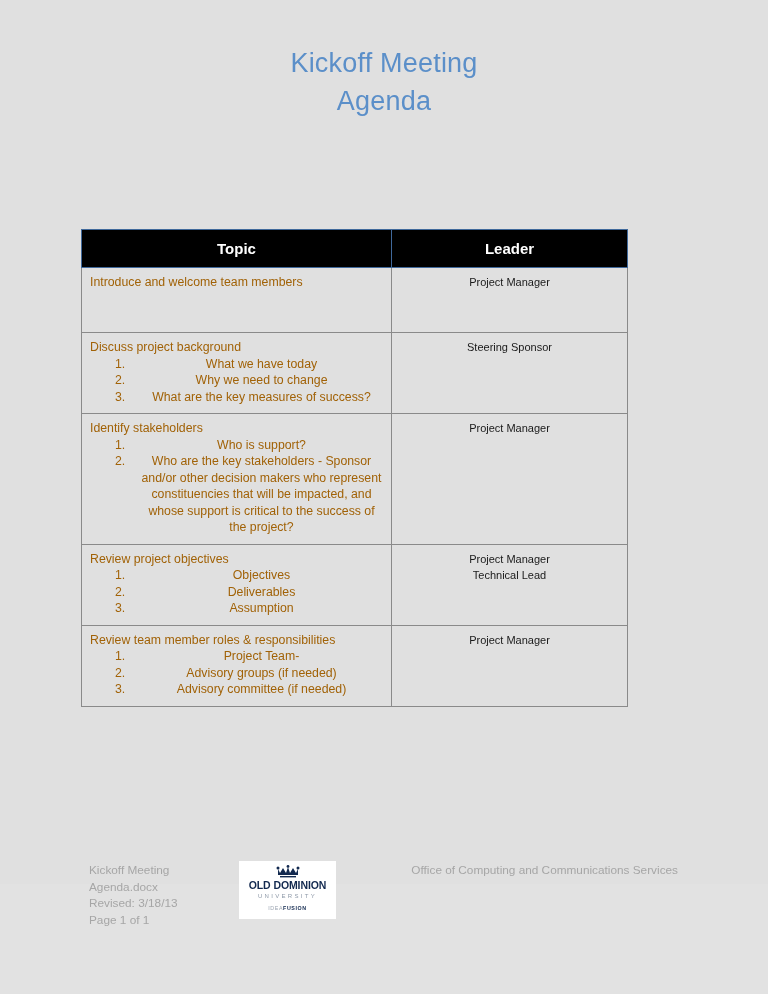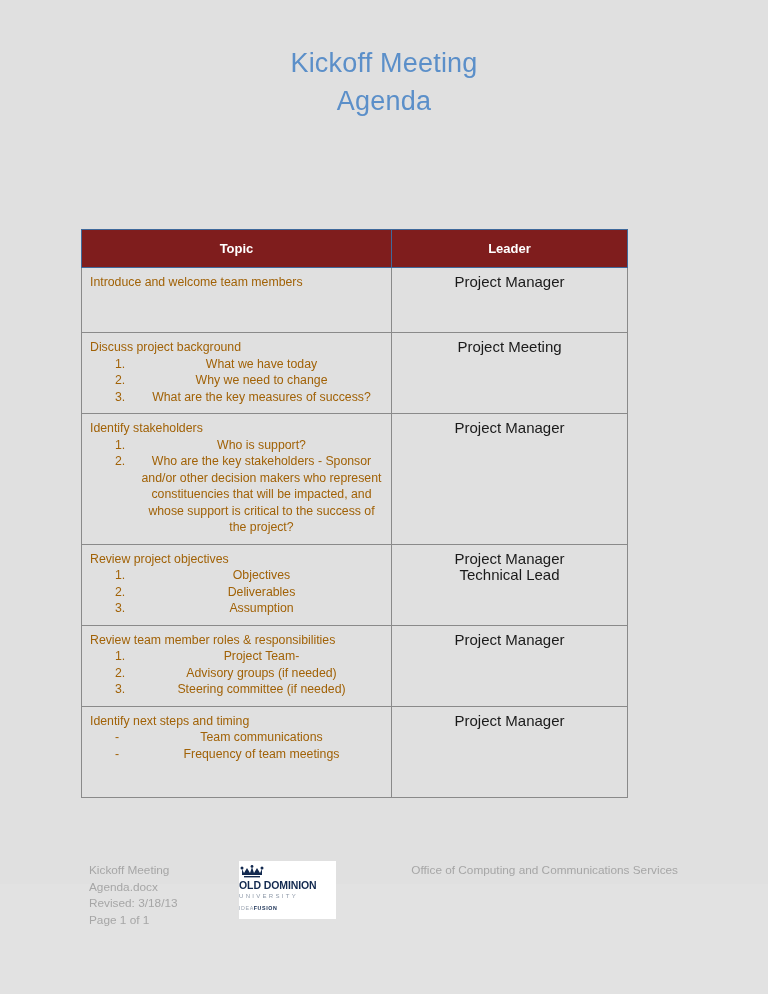--- a/index.html
+++ b/index.html
@@ -77,42 +77,42 @@
     border-collapse: collapse;
     table-layout: fixed;
   }
   .agenda-table th,
   .agenda-table td {
     border: 1px solid #8a8a8a;
     vertical-align: top;
     padding: 0;
   }
   .agenda-table thead th {
-    background: #7f1d1d;
+    background: #000000;
     border-color: #40699b;
     color: #ffffff;
-    font-size: 13px;
+    font-size: 15px;
     font-weight: bold;
     text-align: center;
     height: 37px;
     line-height: 37px;
     padding: 0;
   }
   .col-topic { width: 309px; }
   .col-leader { width: 235px; }
 
   td.topic-cell {
     padding: 6px 8px 8px 8px;
     font-size: 12.3px;
     color: #a16207;
     line-height: 16.5px;
   }
   td.leader-cell {
     padding: 6px 6px 8px 6px;
-    font-size: 15px;
+    font-size: 11px;
     color: #1a1a1a;
     line-height: 16.5px;
     text-align: center;
   }
   .topic-head { margin: 0; }
   .topic-sub {
     margin: 0;
     padding-left: 25px;
     display: flex;
   }
@@ -159,20 +159,21 @@
   .footer-right div { white-space: nowrap; }
 
   
   .logo {
     position: absolute;
     left: 239px;
     top: 861px;
     width: 97px;
     height: 58px;
     background: #ffffff;
+    text-align: center;
     overflow: hidden;
   }
   .logo-crown {
     margin-top: 4px;
     height: 13px;
     line-height: 13px;
   }
   .logo-crown svg { display: inline-block; vertical-align: top; }
   .logo-name {
     font-size: 10.5px;
@@ -235,21 +236,21 @@
             <p class="topic-sub">
               <span class="marker">2.</span>
               <span class="subtext">Why we need to change</span>
             </p>
             <p class="topic-sub">
               <span class="marker">3.</span>
               <span class="subtext">What are the key measures of success?</span>
             </p>
           </td>
           <td class="leader-cell">
-            <p class="leader-line">Project Meeting</p>
+            <p class="leader-line">Steering Sponsor</p>
           </td>
         </tr>
         <tr>
           <td class="topic-cell">
             <p class="topic-head">Identify stakeholders</p>
             <p class="topic-sub">
               <span class="marker">1.</span>
               <span class="subtext">Who is support?</span>
             </p>
             <p class="topic-sub">
@@ -288,37 +289,21 @@
             <p class="topic-sub">
               <span class="marker">1.</span>
               <span class="subtext">Project Team-</span>
             </p>
             <p class="topic-sub">
               <span class="marker">2.</span>
               <span class="subtext">Advisory groups (if needed)</span>
             </p>
             <p class="topic-sub">
               <span class="marker">3.</span>
-              <span class="subtext">Steering committee (if needed)</span>
-            </p>
-          </td>
-          <td class="leader-cell">
-            <p class="leader-line">Project Manager</p>
-          </td>
-        </tr>
-        <tr>
-          <td class="topic-cell" style="height: 76px;">
-            <p class="topic-head">Identify next steps and timing</p>
-            <p class="topic-sub">
-              <span class="marker">-</span>
-              <span class="subtext">Team communications</span>
-            </p>
-            <p class="topic-sub">
-              <span class="marker">-</span>
-              <span class="subtext">Frequency of team meetings</span>
+              <span class="subtext">Advisory committee (if needed)</span>
             </p>
           </td>
           <td class="leader-cell">
             <p class="leader-line">Project Manager</p>
           </td>
         </tr>
       </tbody>
   </table>
 
   <div class="footer">

